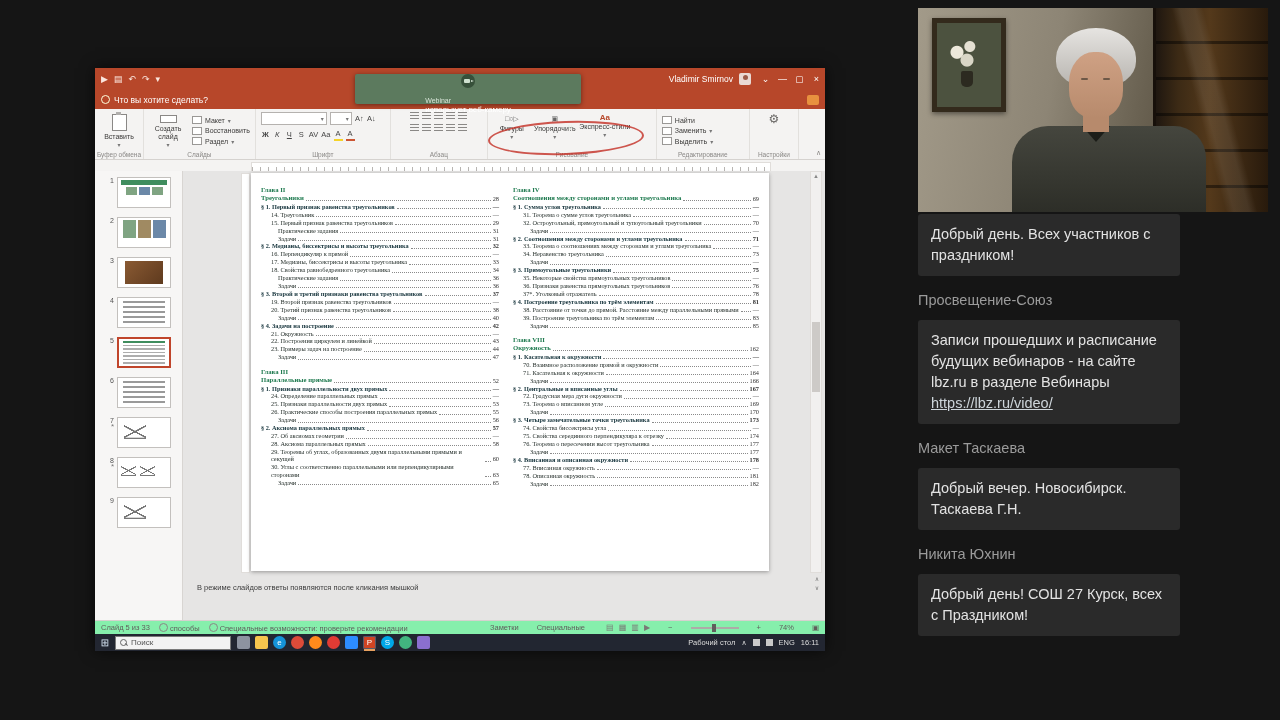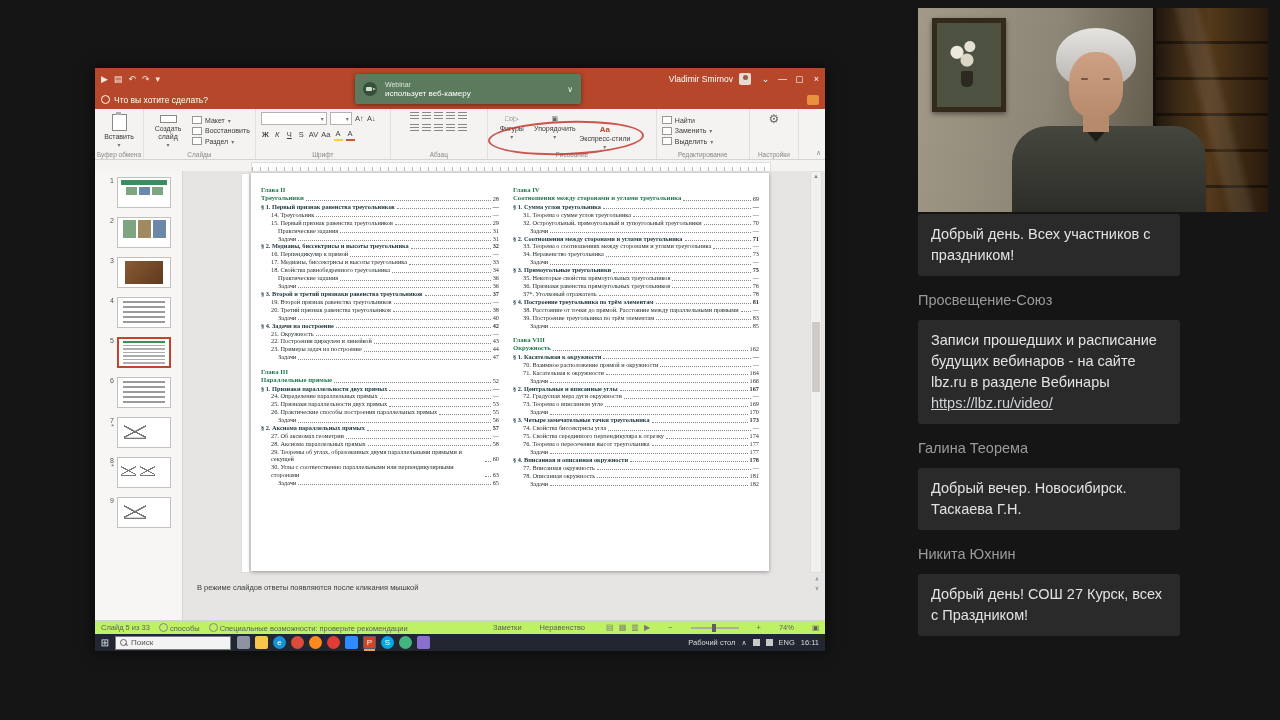--- a/index.html
+++ b/index.html
@@ -21,21 +21,21 @@
   .tabs{height:19px;background:#b7472a;display:flex;align-items:stretch;color:#f6d9cf;font-size:8.5px;position:relative;}
   .tabstrip{display:flex;}
   .tab{padding:4px 8px 0;white-space:nowrap;}
   .tab.file{background:#93351c;color:#fff;}
   .tab.active{background:#f4f3f2;color:#b7472a;border-radius:2px 2px 0 0;}
   .tellme{display:flex;align-items:center;gap:4px;color:#fff;padding:0 6px;white-space:nowrap;}
   .bulb{width:7px;height:7px;border:1px solid #ffd;border-radius:50%;display:inline-block;}
   .share-ico{margin-left:auto;margin-right:6px;align-self:center;width:12px;height:10px;background:#e8913f;border-radius:2px;}
 
   .notif{position:absolute;left:260px;top:6px;width:210px;height:30px;background:#5c7a5e;border-radius:2px;
-         display:flex;align-items:center;gap:8px;padding:0 8px;z-index:20;box-shadow:0 1px 5px rgba(0,0,0,.45);}
+         display:flex;align-items:center;gap:8px;padding:0 8px;z-index:20;box-shadow:0 1px 5px rgba(0,0,0,.45);flex-direction:column;}
   .notif-cam{width:14px;height:14px;border-radius:50%;background:#37503a;position:relative;flex:none;}
   .notif-cam:before{content:"";position:absolute;left:3px;top:5px;width:6px;height:4px;background:#cfe0cf;border-radius:1px;}
   .notif-cam:after{content:"";position:absolute;left:9.5px;top:5.5px;border-left:3px solid #cfe0cf;border-top:1.5px solid transparent;border-bottom:1.5px solid transparent;}
   .notif-t1{font-size:7px;color:#d7e4d7;line-height:9px;}
   .notif-t2{font-size:8px;color:#fff;line-height:10px;}
   .notif-chev{margin-left:auto;color:#e4efe4;font-size:8px;}
 
   .ribbon{height:50px;background:#f4f3f2;border-bottom:1px solid #d5d2cf;display:flex;position:relative;color:#3b3a39;}
   .rg{position:relative;border-right:1px solid #e2e0dd;padding:3px 5px 10px;display:flex;gap:5px;flex:none;}
   .glabel{position:absolute;bottom:1px;left:0;right:0;text-align:center;font-size:6.5px;color:#8a8886;}
@@ -54,21 +54,21 @@
   .fbtn{display:inline-flex;min-width:9px;height:11px;align-items:center;justify-content:center;font-size:7.5px;color:#444;}
   .fbtn.b{font-weight:bold}.fbtn.i{font-style:italic}.fbtn.u{text-decoration:underline}
   .fbtn.hl{border-bottom:2px solid #f5d327;}
   .fbtn.fc{border-bottom:2px solid #c53
   ;}
   .g-par{flex-direction:column;gap:4px;width:86px;align-items:center;}
   .prow{display:flex;gap:3px;}
   .picon{width:9px;height:8px;background:repeating-linear-gradient(180deg,#8a8886 0 1px,transparent 1px 3px);}
   .g-draw{width:158px;}
   .draw-ico{font-size:7px;color:#666;margin:3px 0 2px;letter-spacing:0;}
-  .styles-ico{font-size:8px;font-weight:bold;color:#b7472a;margin:14px 0 1px;}
+  .styles-ico{font-size:8px;font-weight:bold;color:#b7472a;margin:2px 0 1px;}
   .annot{position:absolute;left:0px;top:12px;width:152px;height:30px;border:2px solid rgba(195,45,35,.8);
          border-radius:50%;z-index:6;transform:rotate(-2deg);pointer-events:none;}
   .g-edit{flex-direction:column;justify-content:center;gap:2.5px;width:82px;}
   .edrow{display:flex;align-items:center;gap:3px;font-size:7px;}
   .gear{font-size:12px;color:#6a6866;margin-top:3px;}
   .ribbon-collapse{position:absolute;right:4px;bottom:2px;font-size:7px;color:#8a8886;}
 
   .rulerrow{height:12px;background:#f4f3f2;position:relative;border-bottom:1px solid #e4e2df;}
   .hruler{position:absolute;left:156px;top:2px;width:518px;height:8px;background:#fff;border:1px solid #e0ddda;
     background-image:repeating-linear-gradient(90deg,#b8b5b2 0 1px,transparent 1px 8px);
@@ -114,21 +114,21 @@
   .trow.item{padding-left:10px;}
   .trow.sub{padding-left:17px;}
   .trow.gap{height:6px;}
 
   .caption{position:absolute;left:14px;top:412px;font-size:7.5px;color:#3c3c3c;}
   .vscroll{position:absolute;right:3px;top:0;width:10px;height:400px;background:#f1f0ef;border:1px solid #e0ddda;}
   .vscroll .arr{display:block;text-align:center;font-size:6px;color:#888;line-height:9px;}
   .vscroll .thumbbar{position:absolute;left:1px;right:1px;top:150px;height:70px;background:#cdcac7;}
   .pgbtns{position:absolute;right:3px;top:404px;width:10px;text-align:center;font-size:6px;color:#777;line-height:9px;}
 
-  .status{position:absolute;left:0;bottom:17px;width:730px;height:14px;background:#bef264;border-top:1px solid #d5d2cf;
+  .status{position:absolute;left:0;bottom:17px;width:730px;height:14px;background:#86efac;border-top:1px solid #d5d2cf;
           display:flex;align-items:center;gap:9px;font-size:7.5px;color:#605e5c;padding:0 6px;box-sizing:border-box;}
   .sb-ico{width:7px;height:7px;border:1px solid #8a8886;border-radius:50%;display:inline-block;margin-right:2px;vertical-align:-1px;}
   .sb-right{margin-left:auto;display:flex;align-items:center;gap:18px;}
   .viewicons span{font-size:8px;color:#7a7876;margin-left:3px;}
   .zslider{width:48px;height:2px;background:#aeaba8;position:relative;}
   .zknob{position:absolute;left:21px;top:-3px;width:4px;height:8px;background:#605e5c;}
 
   .taskbar{position:absolute;left:0;bottom:0;width:730px;height:17px;background:#222631;display:flex;align-items:center;color:#e6e6e6;}
   .start{width:20px;text-align:center;font-size:10px;color:#d7e7f5;}
   .searchbox{width:106px;height:12px;background:#f3f3f3;border:1px solid #7a7a7a;display:flex;align-items:center;gap:4px;
@@ -785,21 +785,21 @@
         </div>
       </div>
     </div>
 
     <div class="status">
       <span>Слайд 5 из 33</span>
       <span><span class="sb-ico"></span><span>способы</span></span>
       <span><span class="sb-ico"></span><span>Специальные возможности: проверьте рекомендации</span></span>
       <span class="sb-right">
         <span>Заметки</span>
-        <span>Неравенство</span>
+        <span>Специальные</span>
         <span class="viewicons">
           <span>▤</span>
           <span>▦</span>
           <span>▥</span>
           <span>▶</span>
         </span>
         <span>−</span>
         <span class="zslider">
             <span class="zknob"></span>
           </span>
@@ -851,20 +851,20 @@
       <div class="neck"></div>
       <div class="hair"></div>
       <div class="face"></div>
     </div>
   </div>
 
   <div class="chat" id="chat">
       <div class="c-msg"><div class="c-bubble">Добрый день. Всех участников с праздником!</div></div>
       <div class="c-author">Просвещение-Союз</div>
       <div class="c-msg"><div class="c-bubble">Записи прошедших и расписание будущих вебинаров - на сайте  lbz.ru  в разделе Вебинары <a href="#">https://lbz.ru/video/</a></div></div>
-      <div class="c-author">Галина Теорема</div>
+      <div class="c-author">Макет Таскаева</div>
       <div class="c-msg"><div class="c-bubble">Добрый вечер. Новосибирск. Таскаева Г.Н.</div></div>
       <div class="c-author">Никита Юхнин</div>
       <div class="c-msg"><div class="c-bubble">Добрый день! СОШ 27 Курск, всех с Праздником!</div></div>
     </div>
 
 
 </div>
 
 </body></html>

